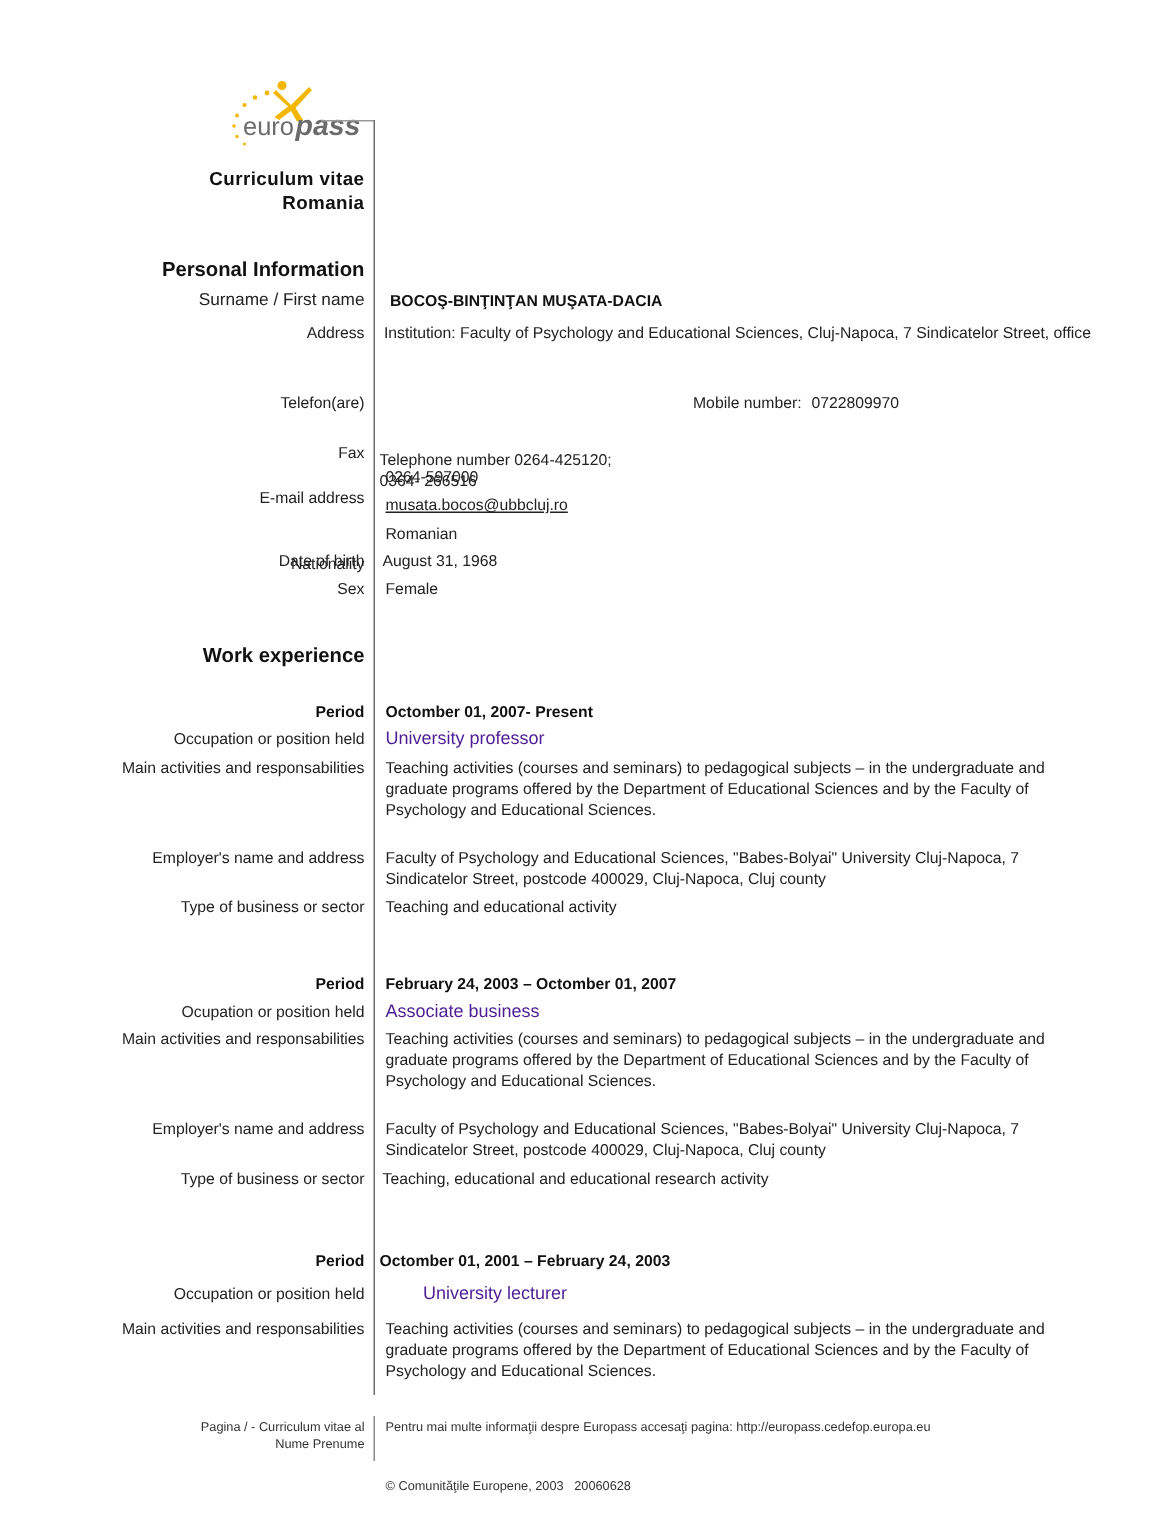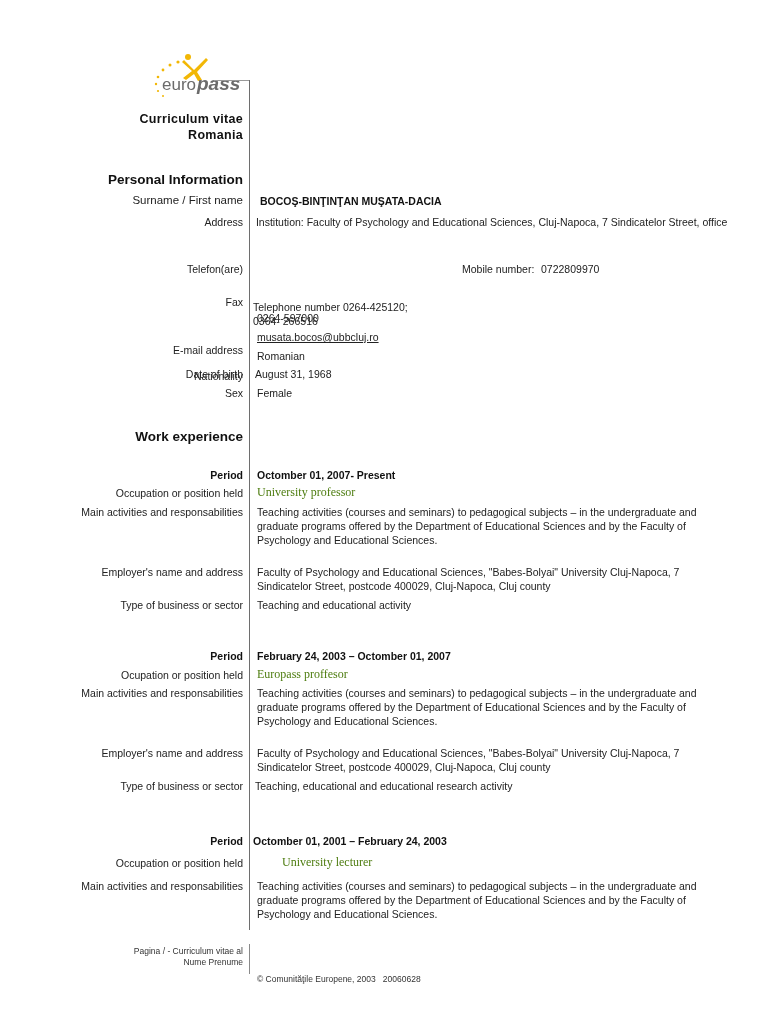--- a/index.html
+++ b/index.html
@@ -15,21 +15,21 @@
   .vline.foot { top: 944px; height: 30px; background: #8a8a8a; }
 
   .cv-title { position: absolute; right: 527px; text-align: right; font-weight: bold;
               font-size: 12.5px; letter-spacing: 0.3px; }
   .section { position: absolute; right: 527px; text-align: right; font-weight: bold; font-size: 13.5px; }
 
   .lbl { position: absolute; right: 527px; text-align: right; font-size: 10.5px; white-space: nowrap; color: #222; }
   .lbl.bold { font-weight: bold; font-size: 10.5px; color: #111; }
   .val { position: absolute; left: 257px; font-size: 10.5px; line-height: 14px; color: #222; white-space: nowrap; }
   .val.bold { font-weight: bold; color: #111; }
-  .val.serif { font-family: Liberation Serif, serif; font-size: 12px; color: #4d7c0f; }
+  .val.serif { font-family: Liberation Sans, sans-serif; font-size: 12px; color: #4c1d95; }
   .val.addr { left: 251px; width: 420px; white-space: normal; }
 
   .mobile-lbl { position: absolute; left: 462px; font-size: 10.5px; color: #222; }
   .mobile-val { position: absolute; left: 541px; font-size: 10.5px; color: #222; }
 
   .foot-left { position: absolute; right: 527px; top: 946px; text-align: right; font-size: 8.5px; line-height: 11px; color: #333; }
   .foot-right { position: absolute; left: 257px; top: 946px; font-size: 8.5px; line-height: 11px; color: #333; white-space: nowrap; }
 </style>
 </head>
 <body>
@@ -73,21 +73,21 @@
   <div class="val" style="top:262px;left:253px;margin-top:38px;">
     <div>Telephone number 0264-425120;</div>
     <div>0364- 266516</div>
   </div>
   <div class="mobile-lbl" style="top:263px;">Mobile number:</div>
   <div class="mobile-val" style="top:263px;">0722809970</div>
 
   <div class="lbl" style="top:296px;">Fax</div>
   <div class="val" style="top:311px;">0264-597000</div>
 
-  <div class="lbl" style="top:344px;">E-mail address</div>
+  <div class="lbl" style="top:326px;">E-mail address</div>
   <div class="val" style="top:330px;text-decoration:underline;">musata.bocos@ubbcluj.ro</div>
 
   <div class="lbl" style="top:370px;">Nationality</div>
   <div class="val" style="top:349px;">Romanian</div>
 
   <div class="lbl" style="top:368px;">Date of birth</div>
   <div class="val" style="top:367px;left:255px;">August 31, 1968</div>
 
   <div class="lbl" style="top:387px;">Sex</div>
   <div class="val" style="top:386px;">Female</div>
@@ -111,21 +111,21 @@
       <div>Sindicatelor Street, postcode 400029, Cluj-Napoca, Cluj county</div>
     </div>
     <div class="lbl" style="top:599px;">Type of business or sector</div>
     <div class="val" style="top:598px;">Teaching and educational activity</div>
   </div>
 
   <div>
     <div class="lbl bold" style="top:650px;">Period</div>
     <div class="val bold" style="top:649px;">February 24, 2003 – Octomber 01, 2007</div>
     <div class="lbl" style="top:669px;">Ocupation or position held</div>
-    <div class="val serif" style="top:667px;">Europass proffesor</div>
+    <div class="val serif" style="top:667px;">Associate business</div>
     <div class="lbl" style="top:687px;">Main activities and responsabilities</div>
     <div class="val" style="top:686px;">
       <div>Teaching activities (courses and seminars) to pedagogical subjects – in the undergraduate and</div>
       <div>graduate programs offered by the Department of Educational Sciences and by the Faculty of</div>
       <div>Psychology and Educational Sciences.</div>
     </div>
     <div class="lbl" style="top:747px;">Employer's name and address</div>
     <div class="val" style="top:746px;">
       <div>Faculty of Psychology and Educational Sciences, "Babes-Bolyai" University Cluj-Napoca, 7</div>
       <div>Sindicatelor Street, postcode 400029, Cluj-Napoca, Cluj county</div>
@@ -146,16 +146,17 @@
       <div>Psychology and Educational Sciences.</div>
     </div>
   </div>
 
   <div class="vline foot"></div>
   <div class="foot-left">
     <div>Pagina / - Curriculum vitae al</div>
     <div>Nume Prenume</div>
   </div>
   <div class="foot-right">
+    <div>Pentru mai multe informaţii despre Europass accesaţi pagina: http://europass.cedefop.europa.eu</div>
     <div style="white-space:pre;margin-top:28px;">© Comunităţile Europene, 2003   20060628</div>
   </div>
 
 </div>
 
 </body></html>

